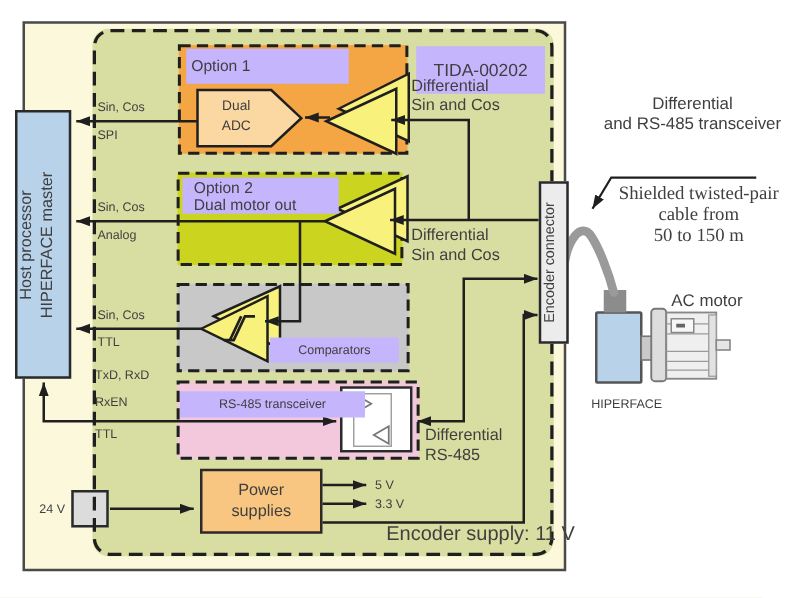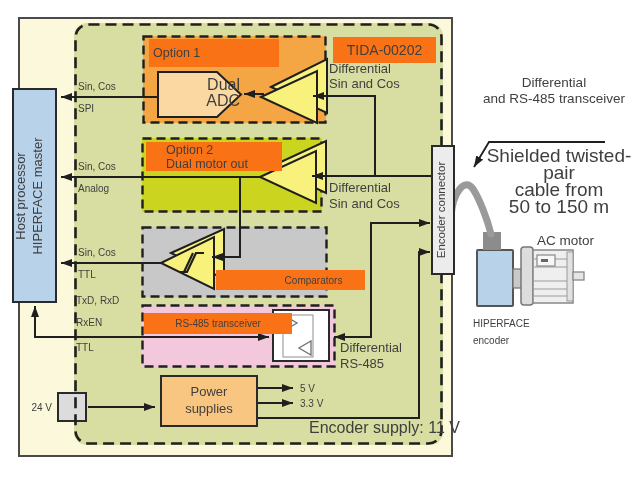--- a/index.html
+++ b/index.html
@@ -1,21 +1,21 @@
 <!DOCTYPE html>
 <html><head>
 <meta charset="utf-8">
 <style>
   html,body{margin:0;padding:0;background:#ffffff;}
   .stage{position:relative;width:640px;height:478px;background:#ffffff;overflow:hidden;
          font-family:"Liberation Sans","DejaVu Sans",sans-serif;color:#3f3f3f;}
   .abs{position:absolute;}
   .lbl{font-size:10px;line-height:15px;white-space:nowrap;}
   .lbl-sm{font-size:12.5px;line-height:14px;white-space:nowrap;}
-  .tag{background:#f97316;display:flex;flex-direction:column;justify-content:center;}
+  .tag{background:#c4b5fd;display:flex;flex-direction:column;justify-content:center;}
   .tag.center{align-items:center;text-align:center;}
   .fill{box-sizing:border-box;}
   .overlay{position:absolute;left:0;top:0;z-index:2;pointer-events:none;}
   .z3{z-index:3;}
   .rot{transform:rotate(-90deg);transform-origin:center center;text-align:center;}
 </style>
 </head>
 <body>
 
 <div class="stage">
@@ -97,41 +97,41 @@
 
     <rect x="483" y="232" width="18" height="18" fill="#8C8C8C"></rect>
     <path d="M451,216 C453,192 465,177 473,189 C479,198 487,218 491,234" fill="none" stroke="#9A9A9A" stroke-width="7" stroke-linecap="round"></path>
 
     <path d="M605,142 H489 L474,167" fill="none" stroke="#1F1F1F" stroke-width="1.8" marker-end="url(#arr)"></path>
   </svg>
 
   <div class="abs fill z3" style="left:431px;top:145px;width:24px;height:130px;background:#ECECEC;border:2px solid #2a2a2a;"></div>
   <div class="abs z3 rot" style="left:378px;top:201px;width:131px;height:18px;font-size:11.5px;">Encoder connector</div>
 
-  <div class="abs tag center z3" style="left:333px;top:37px;width:103px;height:26px;font-size:14px;">TIDA-00202</div>
+  <div class="abs tag center z3" style="left:333px;top:37px;width:103px;height:38px;font-size:14px;">TIDA-00202</div>
 
   <div class="abs tag z3" style="left:149px;top:39px;width:126px;height:28px;padding-left:4px;">
     <span class="lbl-sm">Option 1</span>
   </div>
 
-  <div class="abs tag z3" style="left:146px;top:142px;width:116px;height:29px;padding-left:20px;">
+  <div class="abs tag z3" style="left:146px;top:142px;width:116px;height:29px;padding-left:9px;">
     <span class="lbl-sm">Option 2</span>
     <span class="lbl-sm">Dual motor out</span>
   </div>
 
-  <div class="abs tag center z3 lbl" style="left:216px;top:270px;width:103px;height:20px;padding-left:46px;">Comparators</div>
+  <div class="abs tag center z3 lbl" style="left:216px;top:270px;width:103px;height:20px;">Comparators</div>
 
   <div class="abs tag center z3 lbl" style="left:144px;top:313px;width:148px;height:21px;">RS-485 transceiver</div>
 
   <div class="abs z3 rot" style="left:-73px;top:173px;width:215px;height:46px;font-size:13px;line-height:17px;">
     <div>Host processor</div>
     <div>HIPERFACE master</div>
   </div>
 
-  <div class="abs z3" style="left:158px;top:77px;width:62px;text-align:right;font-size:16px;line-height:16px;padding-left:20px;">
+  <div class="abs z3" style="left:158px;top:77px;width:62px;text-align:center;font-size:11px;line-height:16px;">
     <div>Dual</div>
     <div>ADC</div>
   </div>
 
   <div class="abs z3" style="left:162px;top:383px;width:94px;text-align:center;font-size:13px;line-height:17px;">
     <div>Power</div>
     <div>supplies</div>
   </div>
 
   <div class="abs lbl z3" style="left:78px;top:79px;">Sin, Cos</div>
@@ -159,24 +159,23 @@
 
   <div class="abs lbl z3" style="left:300px;top:381px;">5 V</div>
   <div class="abs lbl z3" style="left:300px;top:396px;">3.3 V</div>
   <div class="abs lbl z3" style="left:267px;top:420px;font-size:16px;margin-left:42px;">Encoder supply: 11 V</div>
   <div class="abs lbl z3" style="left:18px;top:400px;width:34px;text-align:right;">24 V</div>
 
   <div class="abs z3" style="left:468px;top:75px;width:172px;text-align:center;font-size:13.5px;line-height:16px;">
     <div>Differential</div>
     <div>and RS-485 transceiver</div>
   </div>
-  <div class="abs z3" style="left:478px;top:147px;width:162px;text-align:center;font-size:19px;line-height:17px;">
+  <div class="abs z3" style="left:478px;top:147px;width:162px;text-align:center;font-size:15px;line-height:17px;font-family:Liberation Serif, serif;">
     <div>Shielded twisted-pair</div>
     <div>cable from</div>
     <div>50 to 150 m</div>
   </div>
   <div class="abs lbl z3" style="left:537px;top:233px;font-size:13.5px;">AC motor</div>
   <div class="abs z3" style="left:473px;top:315px;font-size:10px;line-height:17px;">
     <div>HIPERFACE</div>
-    <div>encoder</div>
   </div>
 
 </div>
 
 </body></html>

